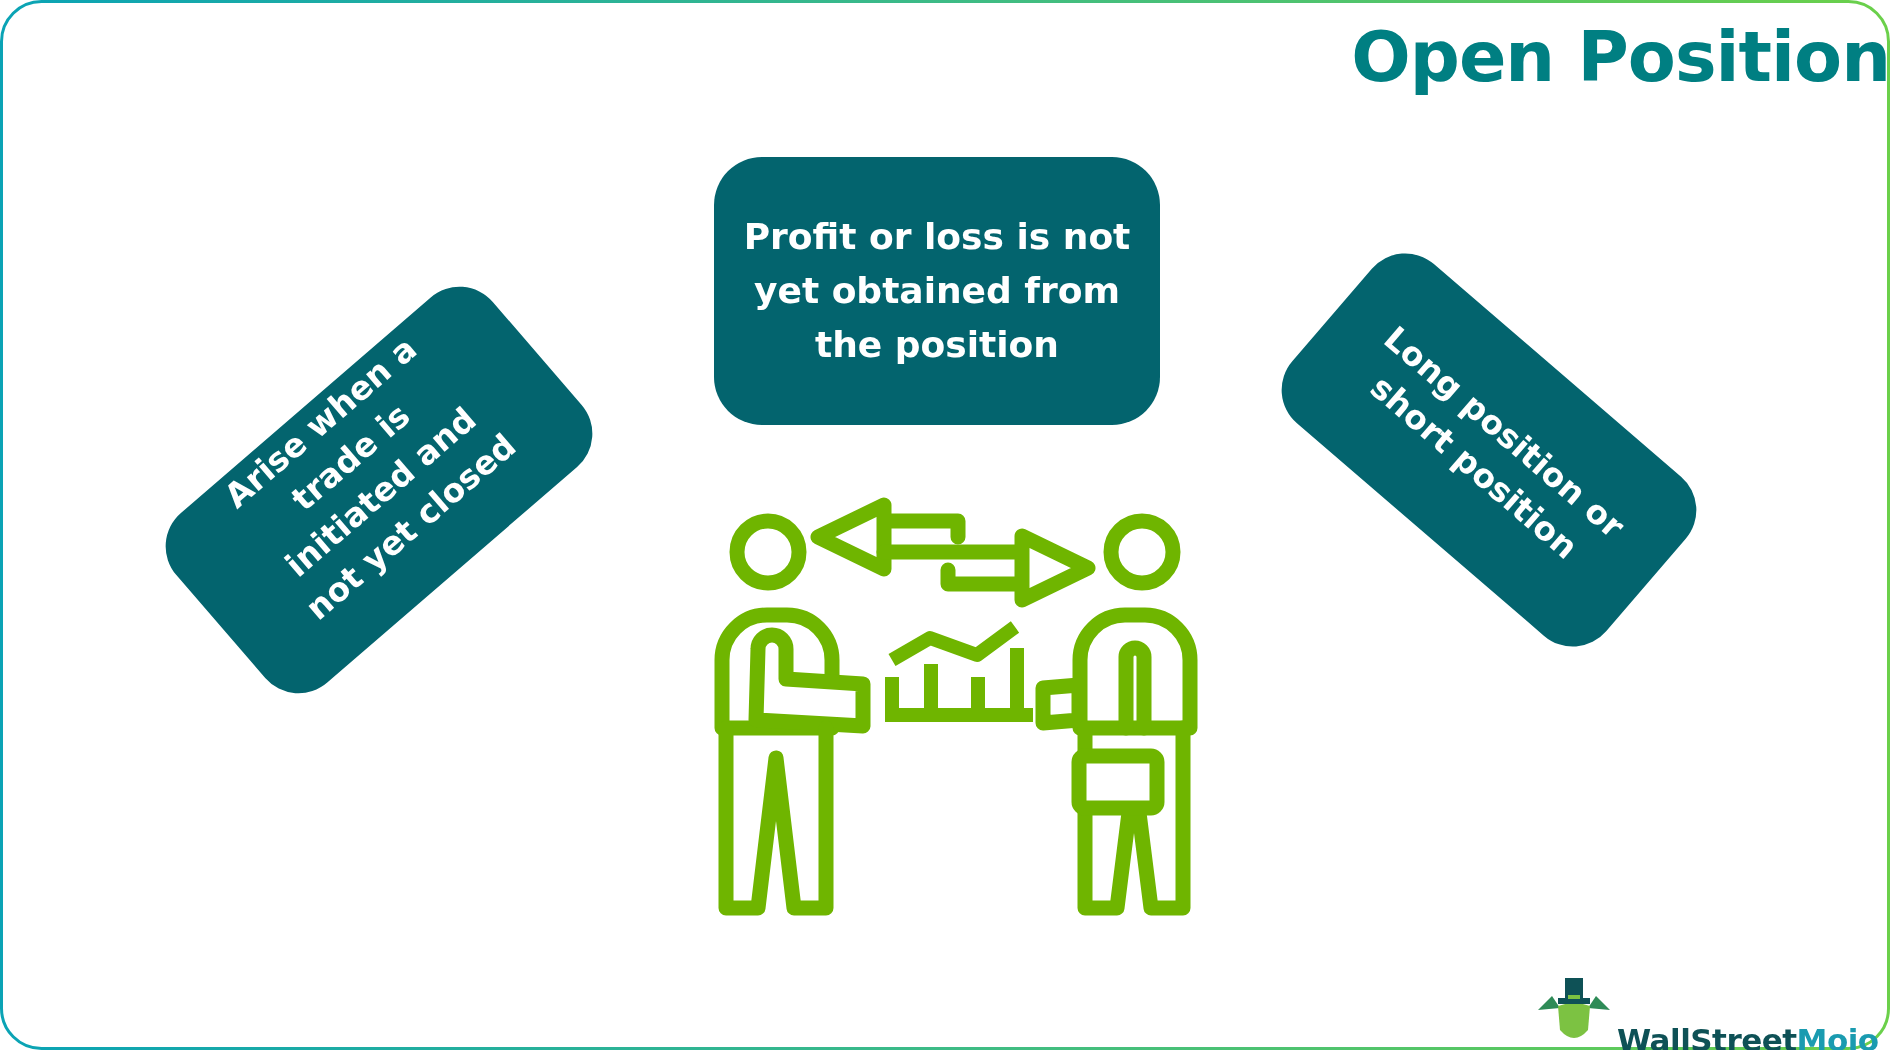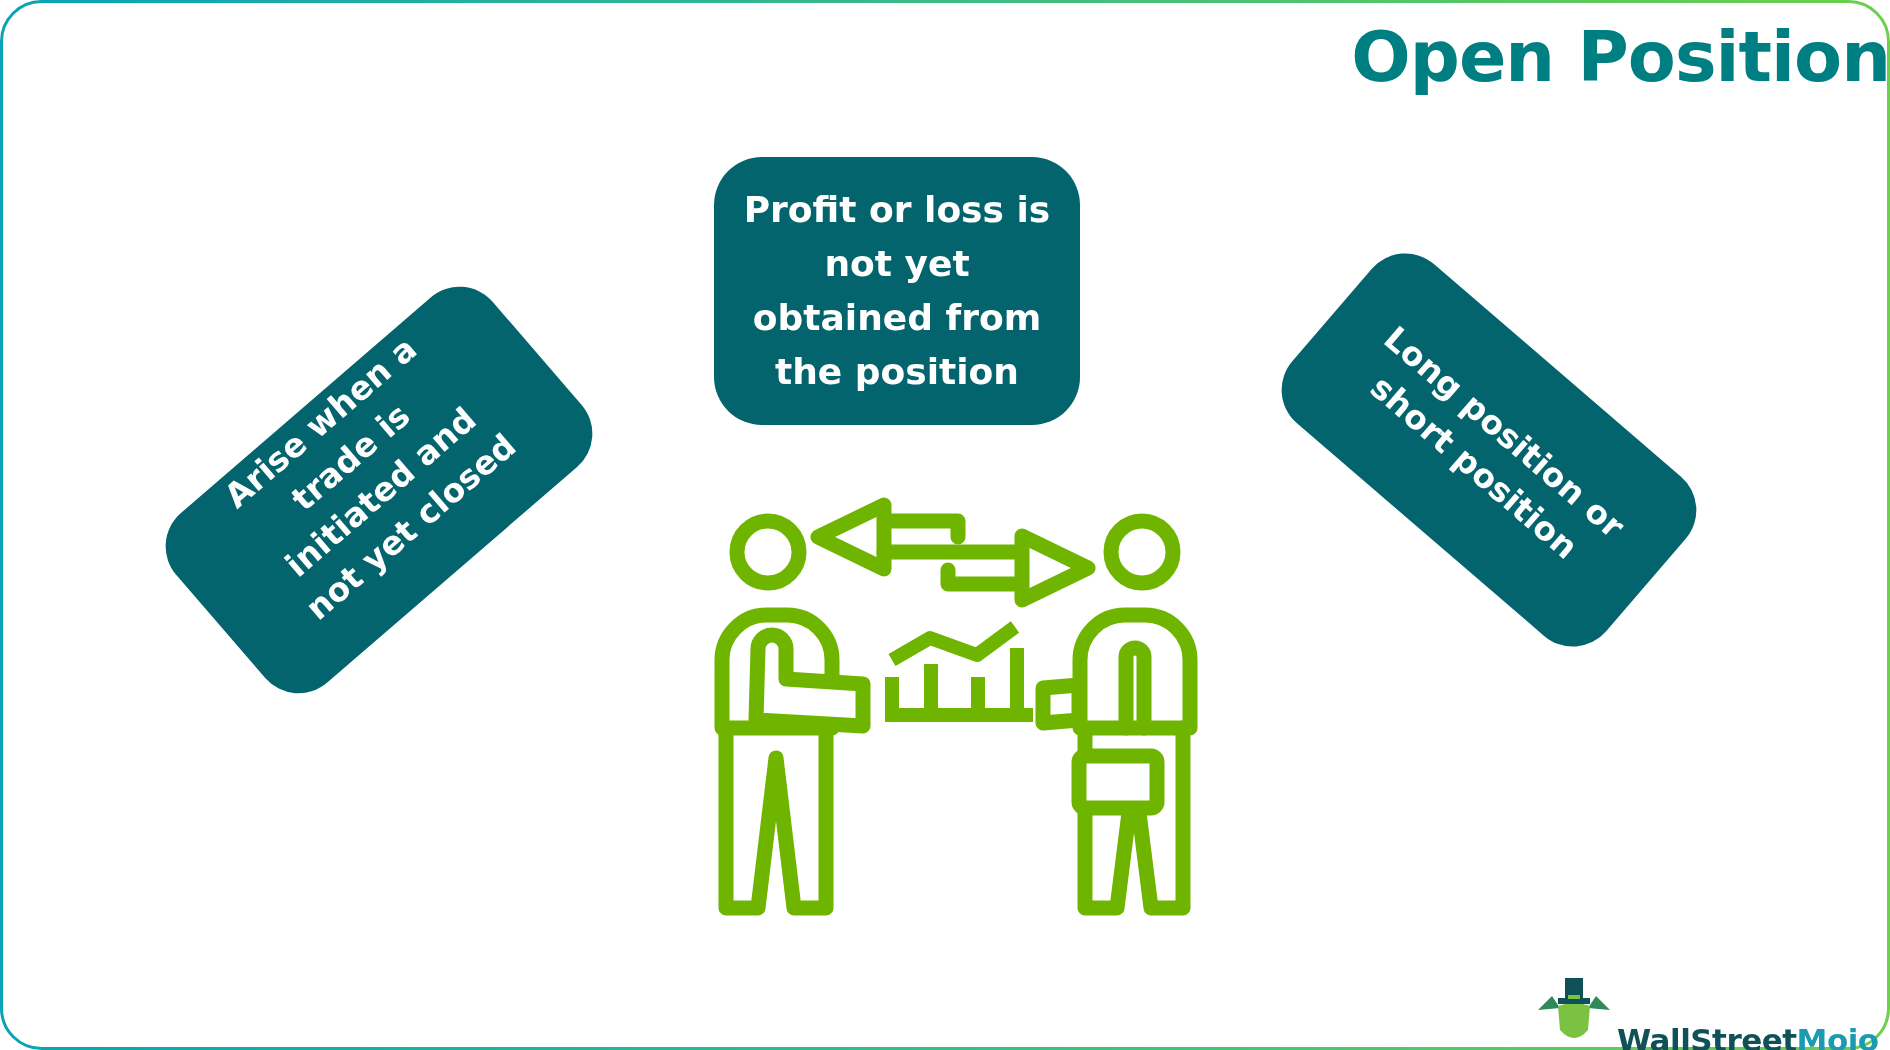--- a/index.html
+++ b/index.html
@@ -5,21 +5,21 @@
   html, body { margin:0; padding:0; background:#ffffff; }
   body { width:1890px; height:1050px; position:relative; overflow:hidden;
          font-family:"DejaVu Sans", "Liberation Sans", sans-serif; }
   .frame { position:absolute; left:0; top:0; width:1890px; height:1050px; }
   .title { position:absolute; left:0; top:12px; width:1890px; text-align:right;
            font-size:70px; font-weight:bold; color:#007F82; letter-spacing:-1px;
            line-height:90px; }
   .card { position:absolute; background:#03646E; color:#ffffff; border-radius:48px;
           display:flex; align-items:center; justify-content:center; text-align:center;
           font-weight:bold; box-sizing:border-box; }
-  .card-center { left:714px; top:157px; width:366px; height:268px; font-size:36px;
+  .card-center { left:714px; top:157px; width:446px; height:268px; font-size:36px;
                  line-height:54px; padding:0 20px; }
   .card-left { left:170px; top:378px; width:418px; height:224px; transform:rotate(-40.8deg);
                font-size:33px; line-height:46px; padding:0 60px 40px 60px; border-radius:44px; }
   .card-right { left:1282px; top:345px; width:414px; height:210px; transform:rotate(40.7deg);
                 font-size:33px; line-height:46px; padding:0 40px; border-radius:44px; }
   .card span { display:block; }
   .illustration { position:absolute; left:700px; top:490px; width:510px; height:440px; }
   .logo { position:absolute; left:1530px; top:968px; width:345px; height:78px; }
   .logo-text { position:absolute; left:1617px; top:1020px; font-size:31px; font-weight:bold;
                letter-spacing:-0.5px; line-height:40px; }

